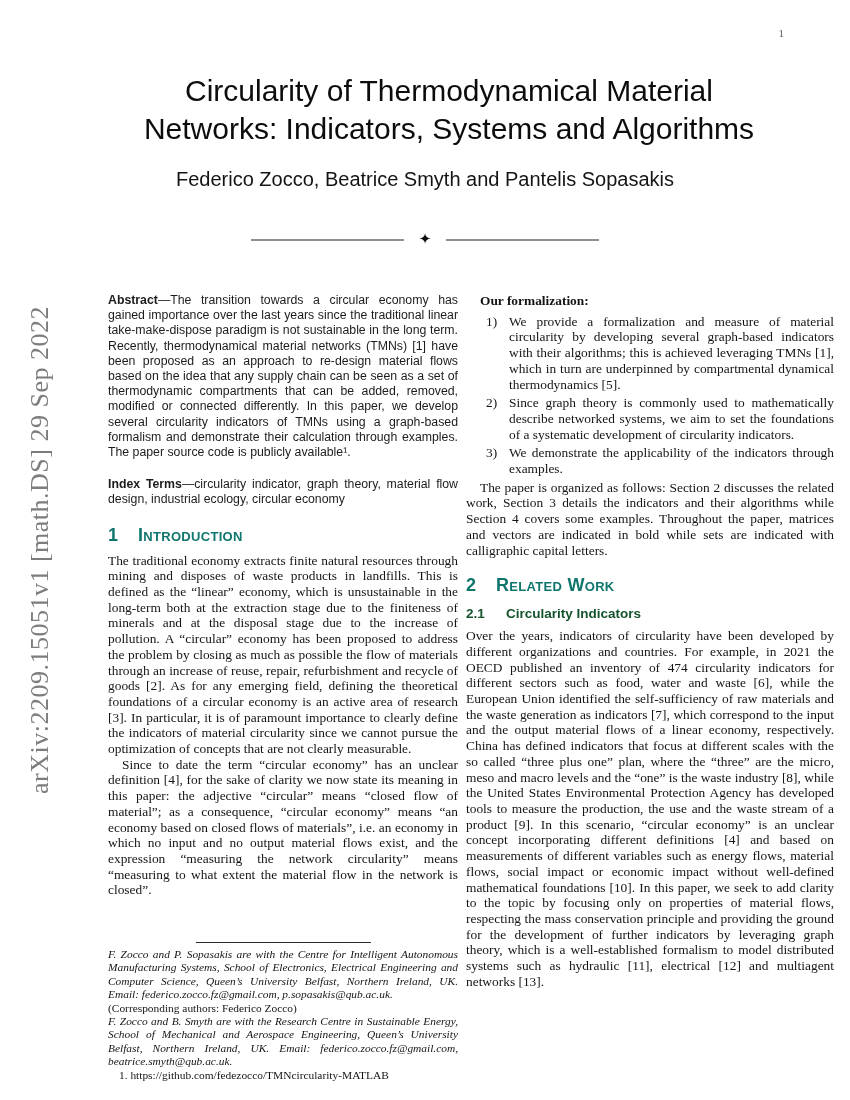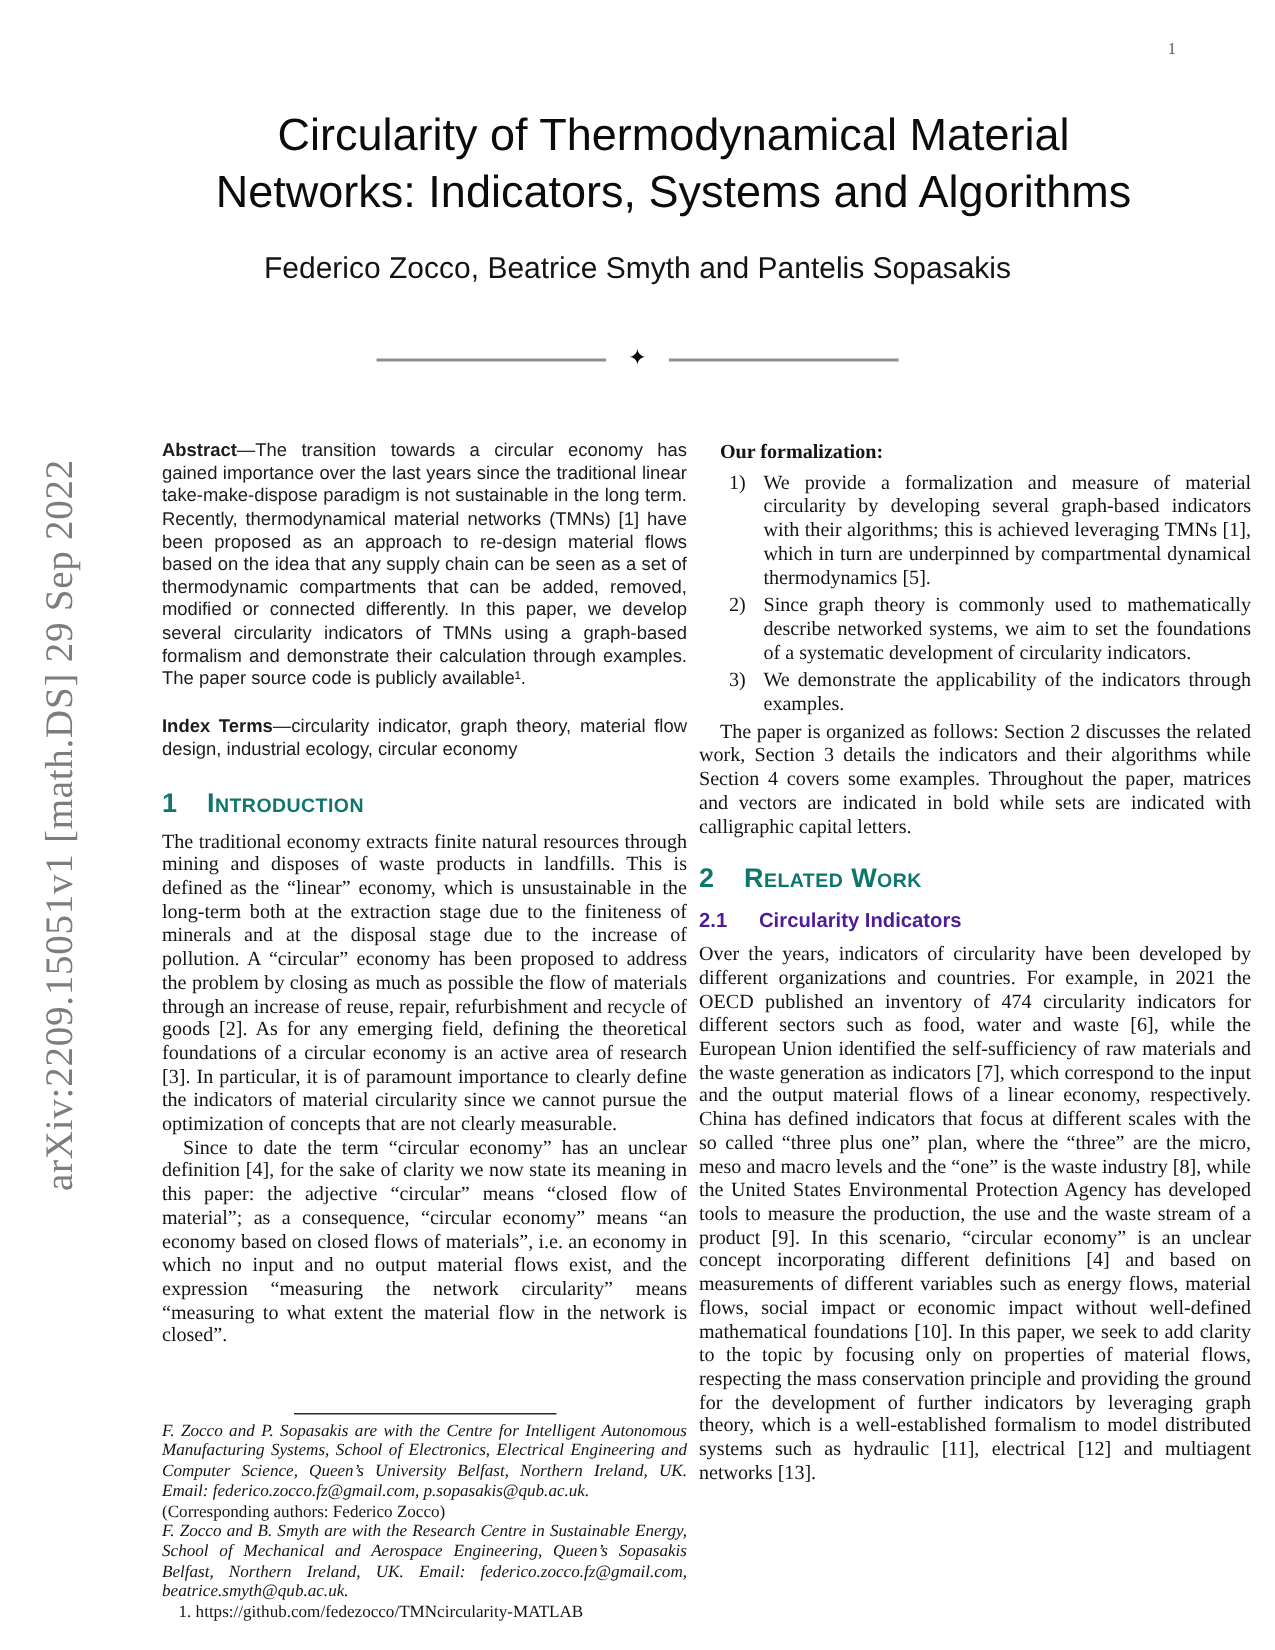--- a/index.html
+++ b/index.html
@@ -71,21 +71,21 @@
   
   h2.section {
     font-family:"Liberation Sans", sans-serif;
     font-weight:bold; font-size:18px; color:#0f766e;
     font-variant:small-caps; letter-spacing:0.3px;
     margin-top:17px; margin-bottom:7px;
   }
   h2.section .sec-num { display:inline-block; min-width:30px; font-variant:normal; }
   h3.subsection {
     font-family:"Liberation Sans", sans-serif;
-    font-weight:bold; font-size:13.5px; color:#4c1d95;
+    font-weight:bold; font-size:13.5px; color:#14532d;
     margin-top:10px; margin-bottom:7px;
   }
   h3.subsection .sub-num { display:inline-block; min-width:40px; }
 
   
   .body-par {
     font-family:"Liberation Serif", serif;
     font-size:13.4px; line-height:15.7px;
     text-align:justify; color:#141414;
   }
@@ -148,21 +148,21 @@
       <h2 class="section"><span class="sec-num">1</span><span>Introduction</span></h2>
 
       <p class="body-par">The traditional economy extracts finite natural resources through mining and disposes of waste products in landfills. This is defined as the “linear” economy, which is unsustainable in the long-term both at the extraction stage due to the finiteness of minerals and at the disposal stage due to the increase of pollution. A “circular” economy has been proposed to address the problem by closing as much as possible the flow of materials through an increase of reuse, repair, refurbishment and recycle of goods [2]. As for any emerging field, defining the theoretical foundations of a circular economy is an active area of research [3]. In particular, it is of paramount importance to clearly define the indicators of material circularity since we cannot pursue the optimization of concepts that are not clearly measurable.</p>
       <p class="body-par indent">Since to date the term “circular economy” has an unclear definition [4], for the sake of clarity we now state its meaning in this paper: the adjective “circular” means “closed flow of material”; as a consequence, “circular economy” means “an economy based on closed flows of materials”, i.e. an economy in which no input and no output material flows exist, and the expression “measuring the network circularity” means “measuring to what extent the material flow in the network is closed”.</p>
 
       <div class="footnote-block">
         <div class="footnote-rule"></div>
         <div class="footnotes">
           <div class="aff">F. Zocco and P. Sopasakis are with the Centre for Intelligent Autonomous Manufacturing Systems, School of Electronics, Electrical Engineering and Computer Science, Queen’s University Belfast, Northern Ireland, UK. Email: federico.zocco.fz@gmail.com, p.sopasakis@qub.ac.uk.</div>
           <div class="corr">(Corresponding authors: Federico Zocco)</div>
-          <div class="aff">F. Zocco and B. Smyth are with the Research Centre in Sustainable Energy, School of Mechanical and Aerospace Engineering, Queen’s Sopasakis Belfast, Northern Ireland, UK. Email: federico.zocco.fz@gmail.com, beatrice.smyth@qub.ac.uk.</div>
+          <div class="aff">F. Zocco and B. Smyth are with the Research Centre in Sustainable Energy, School of Mechanical and Aerospace Engineering, Queen’s University Belfast, Northern Ireland, UK. Email: federico.zocco.fz@gmail.com, beatrice.smyth@qub.ac.uk.</div>
           <div class="fn-link">1. https://github.com/fedezocco/TMNcircularity-MATLAB</div>
         </div>
       </div>
     </div>
 
     <div class="col-right">
 
       <p class="contrib-heading">Our formalization:</p>
 
       <ol class="contribs body-par">

